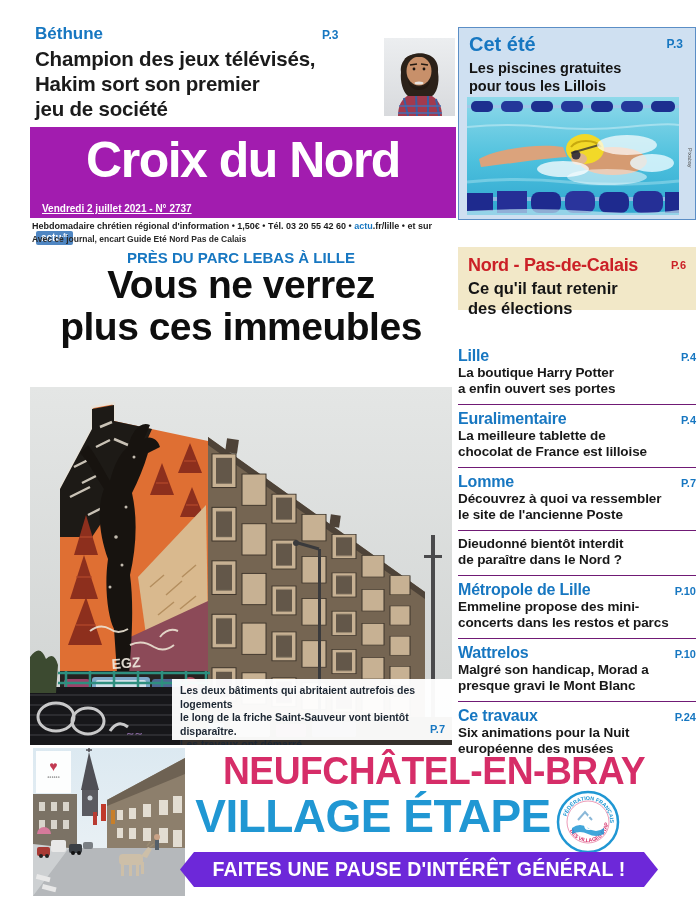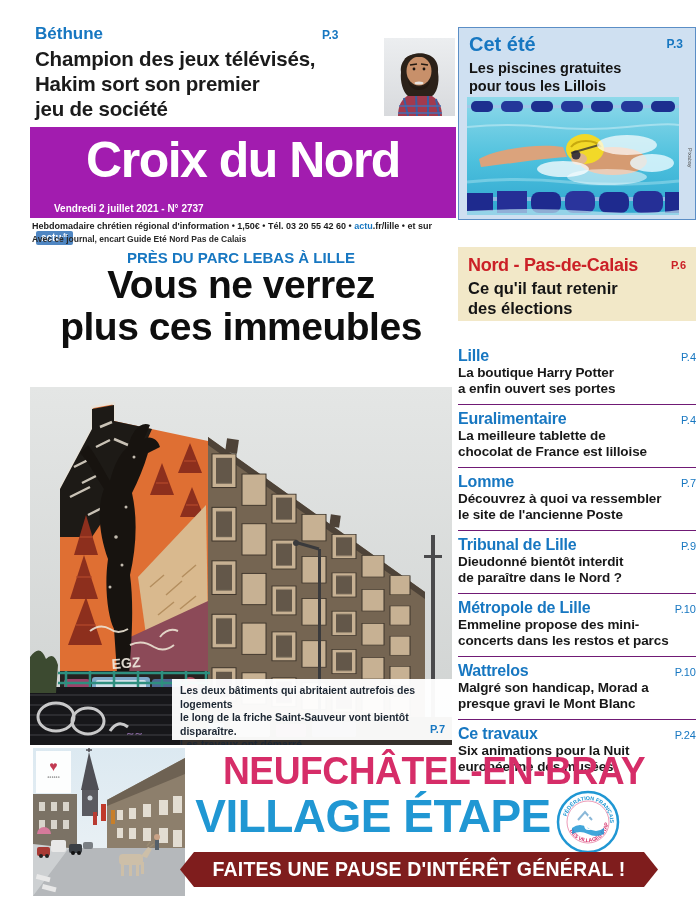--- a/index.html
+++ b/index.html
@@ -12,21 +12,21 @@
   
   .tl-section{left:35px;top:24px;font-size:17px;font-weight:bold;color:#1777c1;}
   .tl-ref{left:322px;top:28px;font-size:12px;font-weight:bold;color:#1777c1;}
   .tl-head{left:35px;top:46px;width:340px;font-size:20.5px;line-height:25px;font-weight:bold;color:#1b1b1b;letter-spacing:-0.2px;}
   .portrait{left:384px;top:38px;width:71px;height:78px;overflow:hidden;}
 
   
   .masthead{left:30px;top:127px;width:426px;height:91px;background:#a21caf;}
   .mast-title{position:absolute;left:0;top:4px;width:100%;text-align:center;color:#ffffff;
               font-size:50px;font-weight:bold;letter-spacing:-1.5px;}
-  .dateline{position:absolute;left:24px;bottom:4px;color:#ffffff;font-size:10px;font-weight:bold;}
+  .dateline{position:absolute;left:12px;bottom:4px;color:#ffffff;font-size:10px;font-weight:bold;text-decoration:underline;}
   .infoline{left:32px;top:221px;width:424px;font-size:9px;font-weight:bold;color:#1b1b1b;}
   .actu-logo{display:inline-block;margin-left:4px;background:#4f86c2;color:#fff;border-radius:2px;
              padding:1px 5px 2px 5px;font-size:10px;font-weight:bold;vertical-align:middle;}
   .actu-logo .fr{font-size:6px;vertical-align:super;}
   .encart{left:32px;top:234px;font-size:8.5px;font-weight:bold;color:#2a2a2a;}
 
   
   .cet-ete{left:458px;top:27px;width:238px;height:193px;background:#cfe0f1;border:1px solid #5b8ec6;box-sizing:border-box;}
   .ce-sec{position:absolute;left:10px;top:5px;font-size:20px;font-weight:bold;color:#1777c1;}
   .ce-ref{position:absolute;right:12px;top:9px;font-size:12px;font-weight:bold;color:#1777c1;}
@@ -38,43 +38,43 @@
   .kicker{left:30px;top:249px;width:422px;text-align:center;font-size:15px;font-weight:bold;color:#1777c1;}
   .headline{left:30px;top:264px;width:422px;text-align:center;font-size:39px;line-height:42px;
             font-weight:bold;color:#0e0e0e;letter-spacing:-0.5px;}
   .main-photo{left:30px;top:387px;width:422px;height:358px;overflow:hidden;}
   .caption-box{position:absolute;left:142px;top:292px;width:281px;height:61px;background:rgba(255,255,255,0.96);
                box-sizing:border-box;padding:5px 8px;}
   .caption-text{font-size:10.5px;line-height:13.5px;font-weight:bold;color:#1d2733;}
   .caption-ref{position:absolute;right:8px;bottom:5px;font-size:11px;font-weight:bold;color:#1777c1;}
 
   
-  .region-box{left:458px;top:247px;width:238px;height:74px;background:#f2e8c8;}
+  .region-box{left:458px;top:247px;width:238px;height:63px;background:#f2e8c8;}
   .rb-sec{position:absolute;left:10px;top:8px;font-size:18px;font-weight:bold;color:#cb2027;letter-spacing:-0.3px;}
   .rb-ref{position:absolute;right:10px;top:12px;font-size:11px;font-weight:bold;color:#cb2027;}
   .rb-head{position:absolute;left:10px;top:31px;font-size:16.5px;line-height:20px;font-weight:bold;color:#141414;}
   .sidebar{left:458px;top:342px;width:238px;}
   .sb-item{padding:5px 0 7px 0;border-bottom:1px solid #701a75;}
   .sb-item:last-child{border-bottom:none;}
   .sb-row{display:flex;justify-content:space-between;align-items:baseline;}
   .sb-label{font-size:16px;font-weight:bold;color:#1777c1;letter-spacing:-0.2px;}
-  .sb-ref{font-size:11px;font-weight:normal;color:#1777c1;}
+  .sb-ref{font-size:11px;font-weight:bold;color:#1777c1;}
   .sb-text{font-size:13.5px;line-height:16px;font-weight:bold;color:#181818;letter-spacing:-0.1px;}
 
   
   .ad-photo{left:33px;top:748px;width:152px;height:148px;overflow:hidden;}
   .ad-logo{left:36px;top:751px;width:35px;height:42px;background:rgba(255,255,255,0.92);
            text-align:center;font-size:14px;color:#c23a52;line-height:30px;}
   .ad-logo small{display:block;font-size:3.5px;color:#888;line-height:4px;margin-top:-6px;}
   .ad-line1{left:188px;top:750px;width:492px;text-align:center;font-size:38px;font-weight:bold;
             color:#d62d68;letter-spacing:-0.5px;transform:scaleX(0.98);}
   .ad-line2{left:178px;top:789px;width:390px;text-align:center;font-size:46px;font-weight:bold;
             color:#2097d3;letter-spacing:-0.5px;}
   .ve-logo{left:556px;top:790px;width:64px;height:64px;}
-  .ribbon{left:180px;top:852px;width:478px;height:35px;background:#7f1d1d;
+  .ribbon{left:180px;top:852px;width:478px;height:35px;background:#6d28d9;
           clip-path:polygon(0 50%,14px 0,calc(100% - 14px) 0,100% 50%,calc(100% - 14px) 100%,14px 100%);
           text-align:center;line-height:35px;font-size:19.5px;font-weight:bold;color:#ffffff;letter-spacing:0.2px;}
 </style>
 </head>
 <body>
 
 <div class="page">
 
   <div class="abs tl-section">Béthune</div>
   <div class="abs tl-ref">P.3</div>
@@ -386,24 +386,20 @@
     </div>
     <div class="sb-item">
       <div class="sb-row">
           <span class="sb-label">Lomme</span>
           <span class="sb-ref">P.7</span>
         </div>
       <div class="sb-text pre">Découvrez à quoi va ressembler
 le site de l'ancienne Poste</div>
     </div>
     <div class="sb-item">
-      <div class="sb-row">
-          <span class="sb-label">Tribunal de Lille</span>
-          <span class="sb-ref">P.9</span>
-        </div>
       <div class="sb-text pre">Dieudonné bientôt interdit
 de paraître dans le Nord ?</div>
     </div>
     <div class="sb-item">
       <div class="sb-row">
           <span class="sb-label">Métropole de Lille</span>
           <span class="sb-ref">P.10</span>
         </div>
       <div class="sb-text pre">Emmeline propose des mini-
 concerts dans les restos et parcs</div>

